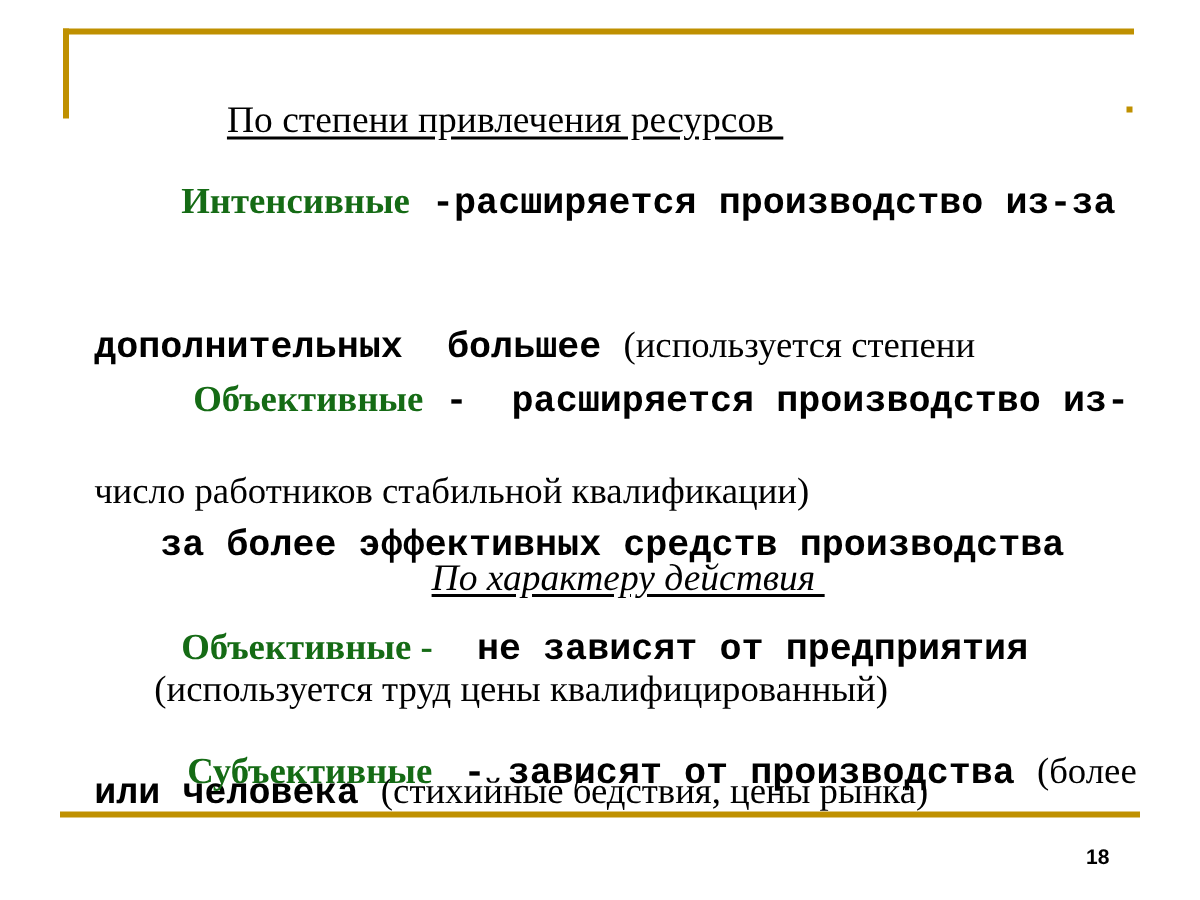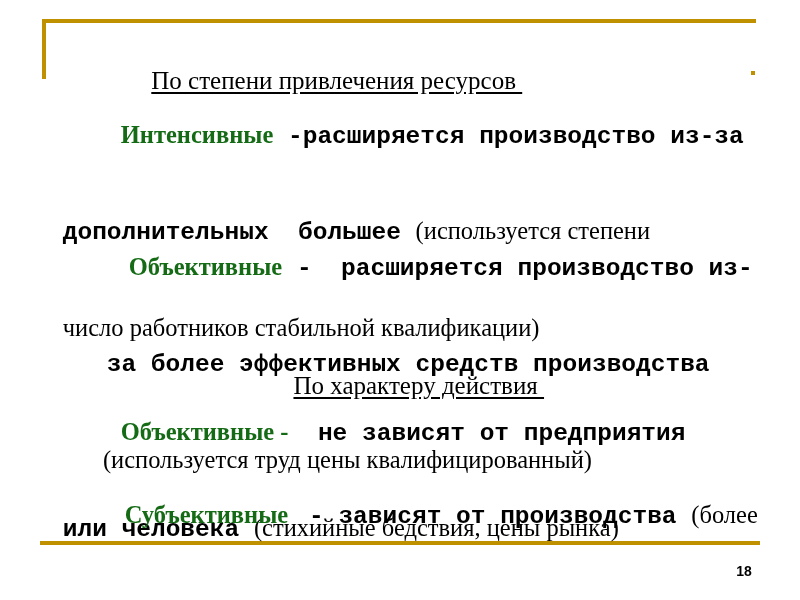--- a/index.html
+++ b/index.html
@@ -89,39 +89,39 @@
     font-family: Liberation Mono, monospace;
   }
   .r {
     font-weight: normal;
   }
 
   
   #heading-1 { position: absolute; left: 0;   top: 38px;  width: 636px; font-family: Liberation Serif, serif; }
   #para-1    { position: absolute; left: 0;   top: 88px;  width: 800px; }
   #para-2    { position: absolute; left: 0;   top: 220px; width: 800px; }
-  #heading-2 { position: absolute; left: 0;   top: 343px; width: 800px; }
+  #heading-2 { position: absolute; left: 0;   top: 343px; width: 800px; font-style: italic; }
   #para-3    { position: absolute; left: 0;   top: 385px; width: 800px; }
   #para-4    { position: absolute; left: 0;   top: 468px; width: 800px; }
 
   #para-1 .line1 { padding-left: 58px; }
   #para-2 .line1 { padding-left: 66px; }
   #para-2 .line2 { padding-left: 44px; }
   #para-2 .line3 { padding-left: 34px; }
   #para-3 .line1 { padding-left: 58px; }
   #para-4 .line1 { padding-left: 62px; }
 
   .line { white-space: pre; }
 
   .page-number {
     position: absolute;
     left: 724px;
     top: 563px;
     width: 40px;
-    text-align: center;
+    text-align: left;
     font-family: "Liberation Sans", sans-serif;
     font-size: 14px;
     font-weight: bold;
     color: #000000;
   }
 </style>
 </head>
 <body>
 
 <div id="slide">

